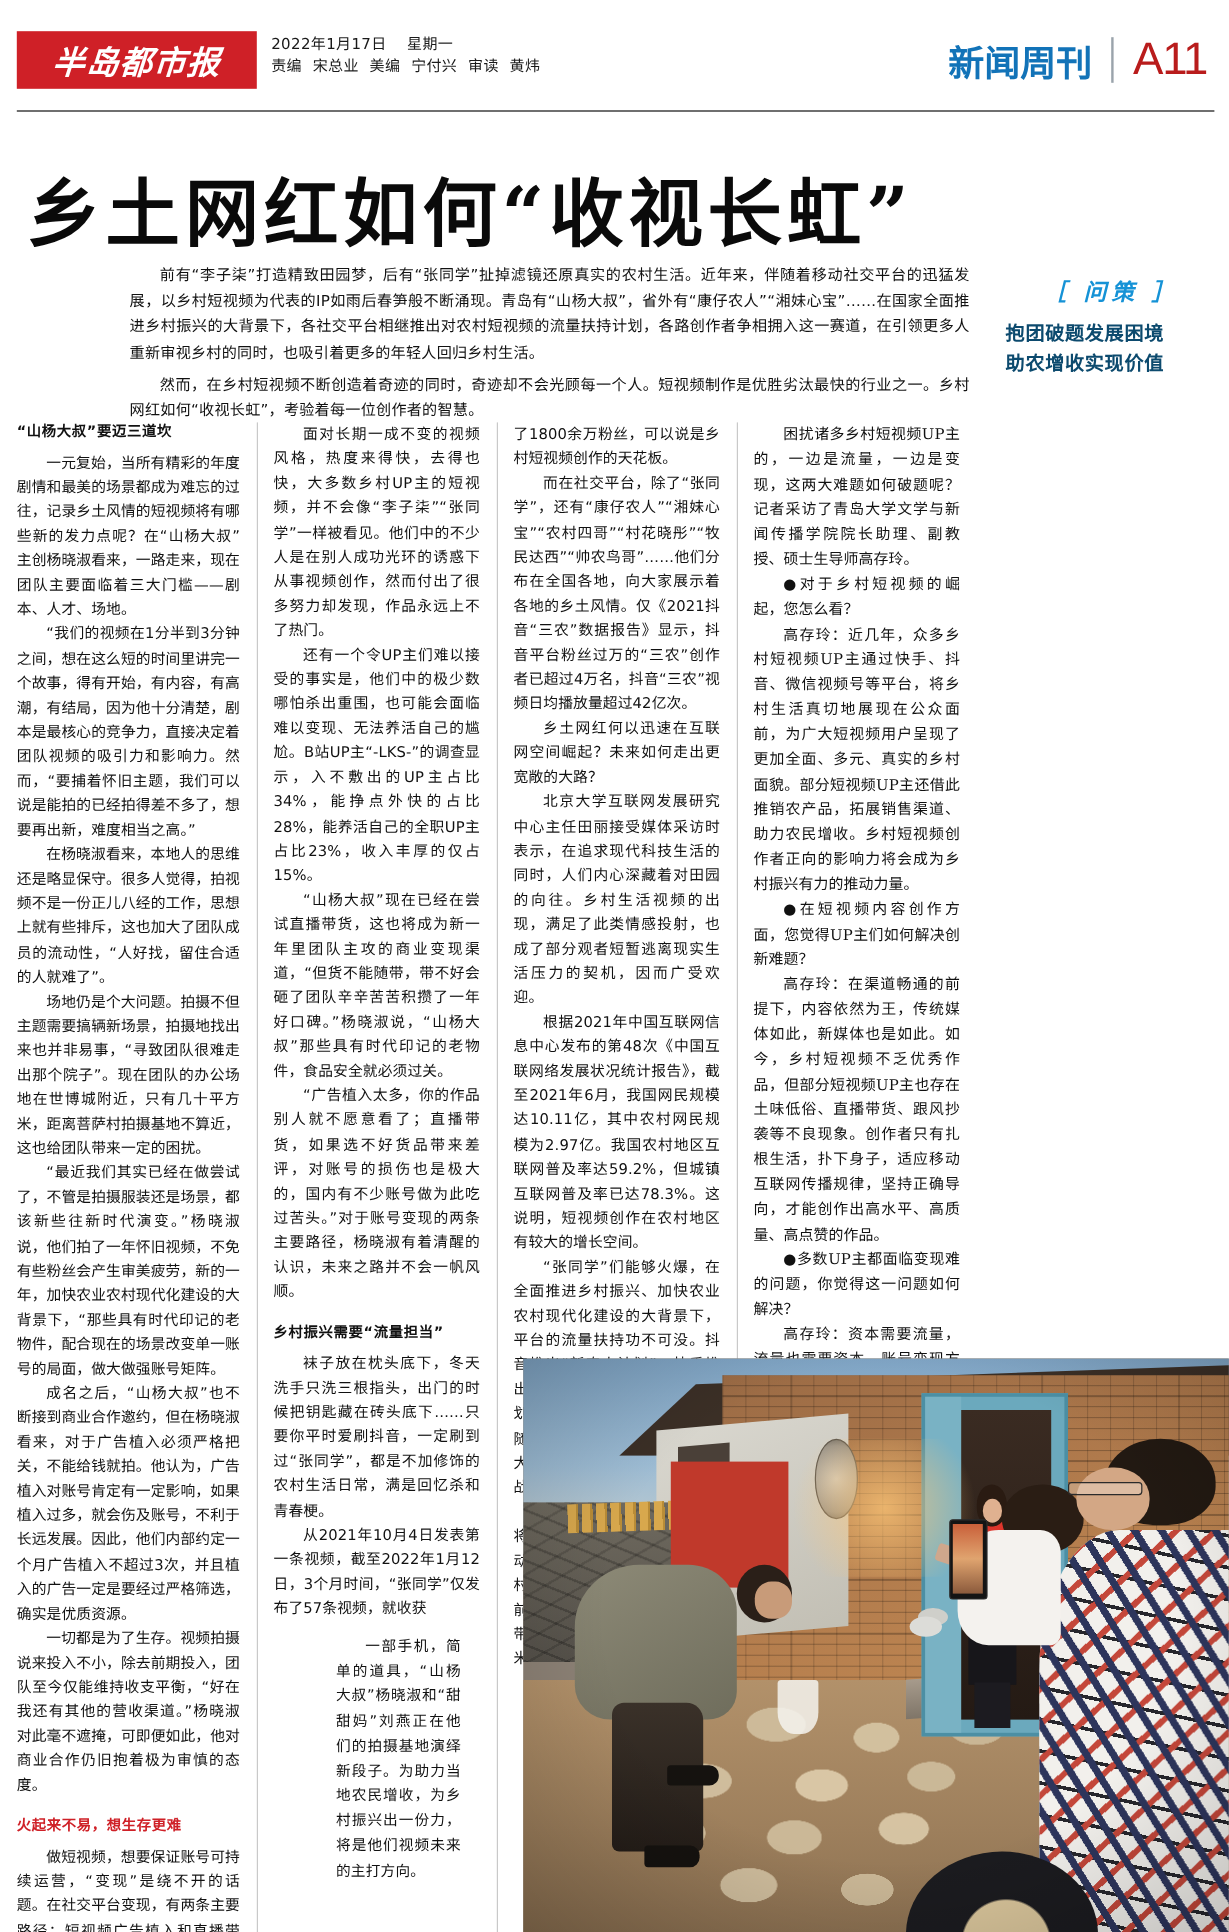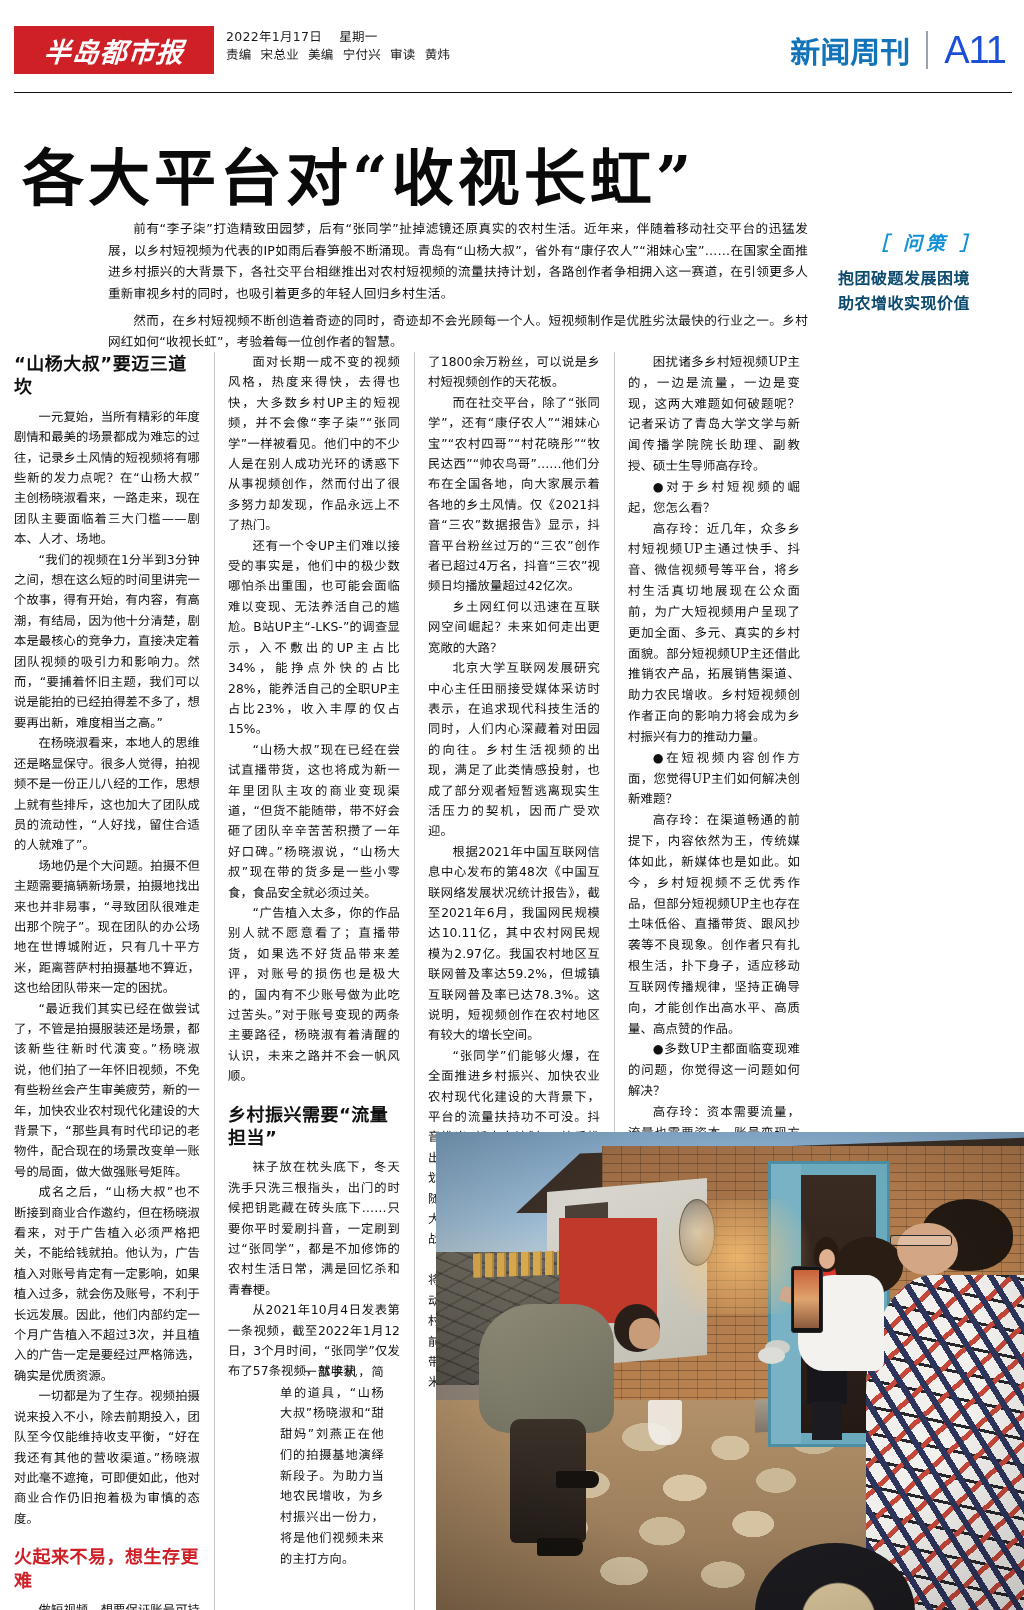--- a/index.html
+++ b/index.html
@@ -62,21 +62,21 @@
     font-weight: bold;
     font-size: 30px;
     letter-spacing: 0px;
   }
   .mast-divider {
     width: 2px; height: 38px;
     background: #9aa3ab;
     margin: 0 16px;
   }
   .page-no {
-    color: #1d4ed8;
+    color: #b91c1c;
     font-family: "Liberation Sans", sans-serif;
     font-weight: 400;
     font-size: 38px;
     letter-spacing: -1px;
   }
   .mast-rule {
     position: absolute;
     left: 14px; right: 12px; top: 92px;
     height: 1px; background: #111;
   }
@@ -167,21 +167,21 @@
   }
   .col.serif p {
     font-family: "DejaVu Serif", "Liberation Serif", serif;
     font-size: 12.4px;
     line-height: 1.68;
   }
   .col p.noindent { text-indent: 0; }
   .sub-head {
     font-family: "DejaVu Sans", "Liberation Sans", sans-serif;
     font-weight: bold;
-    font-size: 18px;
+    font-size: 12px;
     line-height: 1.3;
     color: #111;
     margin: 16px 0 8px 0;
     letter-spacing: .5px;
   }
   .sub-head.red { color: #cf2027; }
   .sub-head.first { margin-top: 0; }
 
   
   .photo-wrap {
@@ -439,21 +439,21 @@
     </div>
   </div>
   <div class="mast-right">
     <span class="section-name">新闻周刊</span>
     <span class="mast-divider"></span>
     <span class="page-no">A11</span>
   </div>
 </header>
 <div class="mast-rule"></div>
 
-<h1 class="headline">各大平台对“收视长虹”</h1>
+<h1 class="headline">乡土网红如何“收视长虹”</h1>
 
 <section class="lead">
   <p>前有“李子柒”打造精致田园梦，后有“张同学”扯掉滤镜还原真实的农村生活。近年来，伴随着移动社交平台的迅猛发展，以乡村短视频为代表的IP如雨后春笋般不断涌现。青岛有“山杨大叔”，省外有“康仔农人”“湘妹心宝”……在国家全面推进乡村振兴的大背景下，各社交平台相继推出对农村短视频的流量扶持计划，各路创作者争相拥入这一赛道，在引领更多人重新审视乡村的同时，也吸引着更多的年轻人回归乡村生活。</p>
   <p>然而，在乡村短视频不断创造着奇迹的同时，奇迹却不会光顾每一个人。短视频制作是优胜劣汰最快的行业之一。乡村网红如何“收视长虹”，考验着每一位创作者的智慧。</p>
 </section>
 
 <aside class="askbox">
   <div class="askbox-tag">［ 问策 ］</div>
   <div class="askbox-sub">
     <div>抱团破题发展困境</div>
@@ -473,21 +473,21 @@
     <p>成名之后，“山杨大叔”也不断接到商业合作邀约，但在杨晓淑看来，对于广告植入必须严格把关，不能给钱就拍。他认为，广告植入对账号肯定有一定影响，如果植入过多，就会伤及账号，不利于长远发展。因此，他们内部约定一个月广告植入不超过3次，并且植入的广告一定是要经过严格筛选，确实是优质资源。</p>
     <p>一切都是为了生存。视频拍摄说来投入不小，除去前期投入，团队至今仅能维持收支平衡，“好在我还有其他的营收渠道。”杨晓淑对此毫不遮掩，可即便如此，他对商业合作仍旧抱着极为审慎的态度。</p>
     <h2 class="sub-head red">火起来不易，想生存更难</h2>
     <p>做短视频，想要保证账号可持续运营，“变现”是绕不开的话题。在社交平台变现，有两条主要路径：短视频广告植入和直播带货。</p>
 
   </div>
 
   <div class="col">
     <p>面对长期一成不变的视频风格，热度来得快，去得也快，大多数乡村UP主的短视频，并不会像“李子柒”“张同学”一样被看见。他们中的不少人是在别人成功光环的诱惑下从事视频创作，然而付出了很多努力却发现，作品永远上不了热门。</p>
     <p>还有一个令UP主们难以接受的事实是，他们中的极少数哪怕杀出重围，也可能会面临难以变现、无法养活自己的尴尬。B站UP主“-LKS-”的调查显示，入不敷出的UP主占比34%，能挣点外快的占比28%，能养活自己的全职UP主占比23%，收入丰厚的仅占15%。</p>
-    <p>“山杨大叔”现在已经在尝试直播带货，这也将成为新一年里团队主攻的商业变现渠道，“但货不能随带，带不好会砸了团队辛辛苦苦积攒了一年好口碑。”杨晓淑说，“山杨大叔”现在带的货多是一些小零食，食品安全就必须过关。</p>
+    <p>“山杨大叔”现在已经在尝试直播带货，这也将成为新一年里团队主攻的商业变现渠道，“但货不能随带，带不好会砸了团队辛辛苦苦积攒了一年好口碑。”杨晓淑说，“山杨大叔”那些具有时代印记的老物件，食品安全就必须过关。</p>
     <p>“广告植入太多，你的作品别人就不愿意看了；直播带货，如果选不好货品带来差评，对账号的损伤也是极大的，国内有不少账号做为此吃过苦头。”对于账号变现的两条主要路径，杨晓淑有着清醒的认识，未来之路并不会一帆风顺。</p>
     <h2 class="sub-head">乡村振兴需要“流量担当”</h2>
     <p>袜子放在枕头底下，冬天洗手只洗三根指头，出门的时候把钥匙藏在砖头底下……只要你平时爱刷抖音，一定刷到过“张同学”，都是不加修饰的农村生活日常，满是回忆杀和青春梗。</p>
     <p>从2021年10月4日发表第一条视频，截至2022年1月12日，3个月时间，“张同学”仅发布了57条视频，就收获</p>
   </div>
 
   <div class="col">
     <p class="noindent">了1800余万粉丝，可以说是乡村短视频创作的天花板。</p>
     <p>而在社交平台，除了“张同学”，还有“康仔农人”“湘妹心宝”“农村四哥”“村花晓彤”“牧民达西”“帅农鸟哥”……他们分布在全国各地，向大家展示着各地的乡土风情。仅《2021抖音“三农”数据报告》显示，抖音平台粉丝过万的“三农”创作者已超过4万名，抖音“三农”视频日均播放量超过42亿次。</p>
     <p>乡土网红何以迅速在互联网空间崛起？未来如何走出更宽敞的大路？</p>

